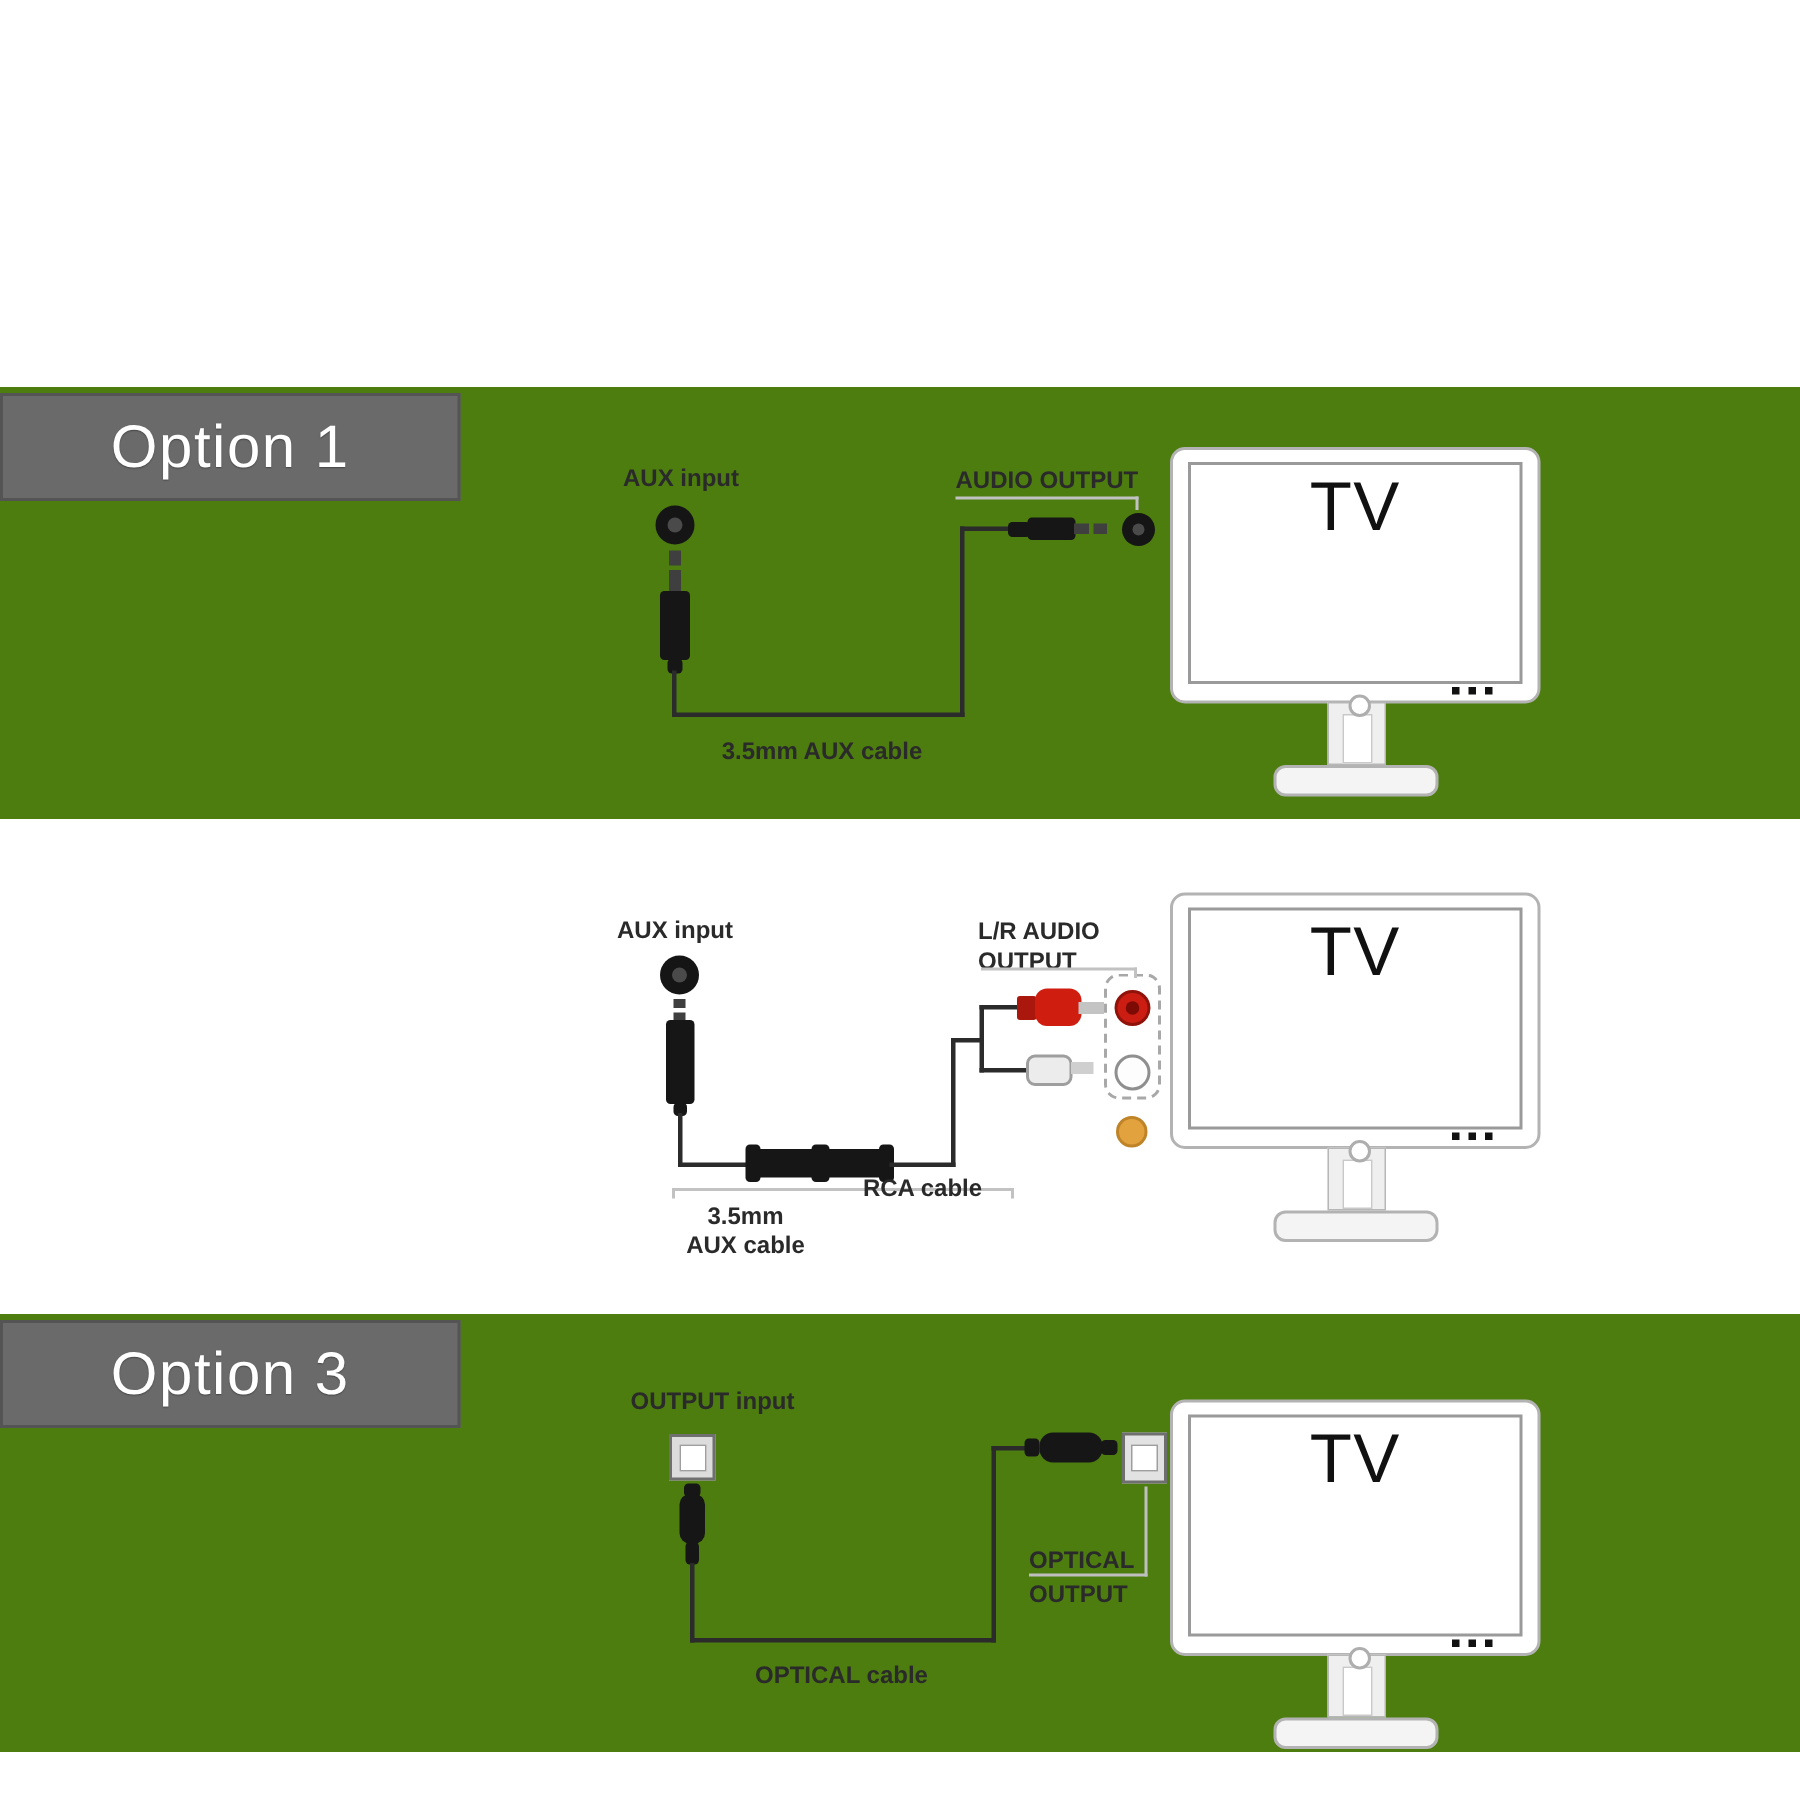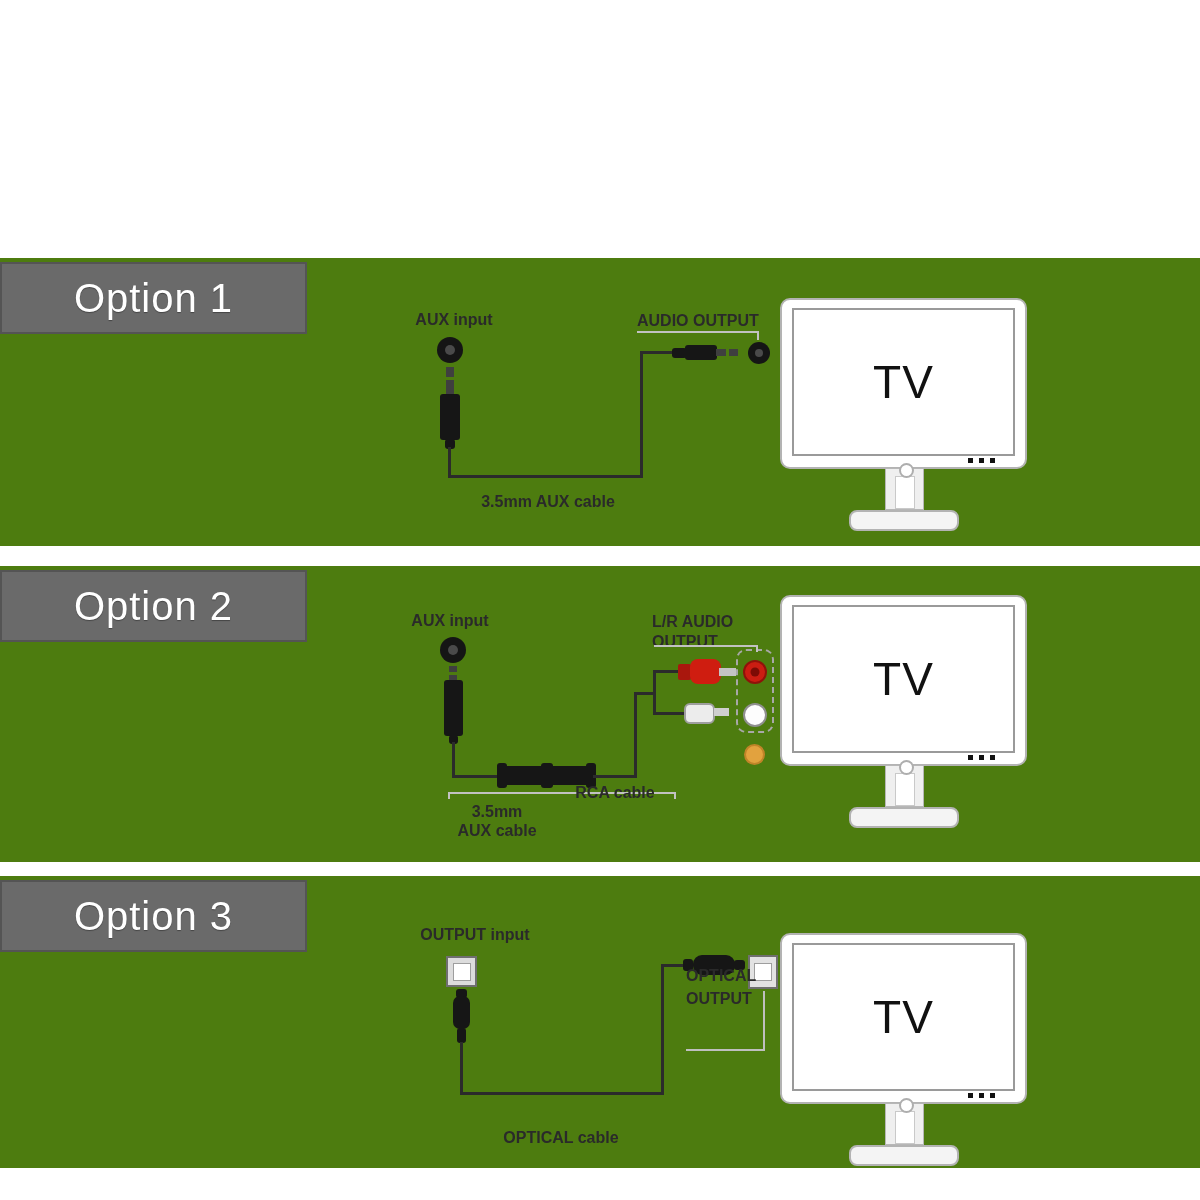--- a/index.html
+++ b/index.html
@@ -37,21 +37,21 @@
   .tv-neck-inner{position:absolute;left:9px;top:7px;width:18px;height:31px;
                  background:#fff;border:1px solid #c9c9c9;}
   .tv-neck-circle{position:absolute;left:13px;top:-6px;width:11px;height:11px;
                   background:#fff;border:2px solid #aeaeae;border-radius:50%;}
   .tv-base{position:absolute;left:69px;top:212px;width:110px;height:21px;
            background:#f4f4f4;border:2px solid #b3b3b3;border-radius:8px;box-sizing:border-box;}
   .tv-bezel{position:absolute;left:0;top:0;width:247px;height:171px;background:#fff;
             border:2px solid #b3b3b3;border-radius:10px;box-sizing:border-box;}
   .tv-screen{position:absolute;left:10px;top:8px;width:223px;height:148px;background:#fff;
              border:2px solid #9a9a9a;box-sizing:border-box;
-             display:flex;align-items:center;justify-content:center;}
+             display:flex;justify-content:center;}
   .tv-text{font-size:46px;color:#111;letter-spacing:1px;}
   .tv-dots{position:absolute;left:186px;top:158px;width:36px;height:6px;}
   .tv-dots i{position:absolute;top:0;width:5px;height:5px;background:#111;display:block;}
   .tv-dots i:nth-child(1){left:0;} .tv-dots i:nth-child(2){left:11px;} .tv-dots i:nth-child(3){left:22px;}
 
   .rca-jack{position:absolute;border-radius:50%;box-sizing:border-box;}
   .dashedbox{position:absolute;left:736px;top:649px;width:38px;height:84px;
              border:2px dashed #a8a8a8;border-radius:10px;box-sizing:border-box;}
 
   .port{position:absolute;box-sizing:border-box;background:#dcdcdc;border:2px solid #6f6f6f;}
@@ -107,23 +107,20 @@
           <i></i>
         </div>
     </div>
     <div class="tv-neck">
       <div class="tv-neck-inner"></div>
       <div class="tv-neck-circle"></div>
     </div>
     <div class="tv-base"></div>
   </div>
 
-  <div class="section" style="top:566px;height:296px;">
-    <div class="banner" style="top:4px;">Option 2</div>
-  </div>
 
   <div class="small-label center" style="left:390px;top:611px;width:120px;">AUX input</div>
   <div class="jack" style="left:440px;top:637px;width:26px;height:26px;">
       <div class="pin"></div>
     </div>
   <div class="shaft" style="left:449px;top:666px;width:8px;height:6px;"></div>
   <div class="shaft" style="left:449px;top:675px;width:8px;height:6px;"></div>
   <div class="plugbody" style="left:444px;top:680px;width:19px;height:56px;"></div>
   <div class="plugbody" style="left:449px;top:735px;width:9px;height:9px;"></div>
 
@@ -210,25 +207,25 @@
 
   <div class="plugbody" style="left:683px;top:959px;width:10px;height:12px;"></div>
   <div class="plugbody" style="left:693px;top:955px;width:42px;height:20px;border-radius:9px;"></div>
   <div class="plugbody" style="left:734px;top:960px;width:11px;height:10px;"></div>
   <div class="port" style="left:748px;top:955px;width:30px;height:34px;background:#e2e2e2;">
       <div class="hole"></div>
     </div>
 
   <div class="thin" style="left:763px;top:991px;width:2px;height:60px;background:#bfbfbf;"></div>
   <div class="thin" style="left:686px;top:1049px;width:79px;height:2px;background:#bfbfbf;"></div>
-  <div class="small-label" style="left:686px;top:964px;line-height:23px;">
+  <div class="small-label" style="left:686px;top:1029px;line-height:23px;">
     <div>OPTICAL</div>
     <div>OUTPUT</div>
   </div>
-  <div class="small-label center" style="left:481px;top:1108px;width:160px;margin-top:20px;">OPTICAL cable</div>
+  <div class="small-label center" style="left:481px;top:1108px;width:160px;">OPTICAL cable</div>
 
   <div class="tv" style="left:780px;top:933px;">
     <div class="tv-bezel">
       <div class="tv-screen">
         <span class="tv-text">TV</span>
       </div>
       <div class="tv-dots">
           <i></i>
           <i></i>
           <i></i>

